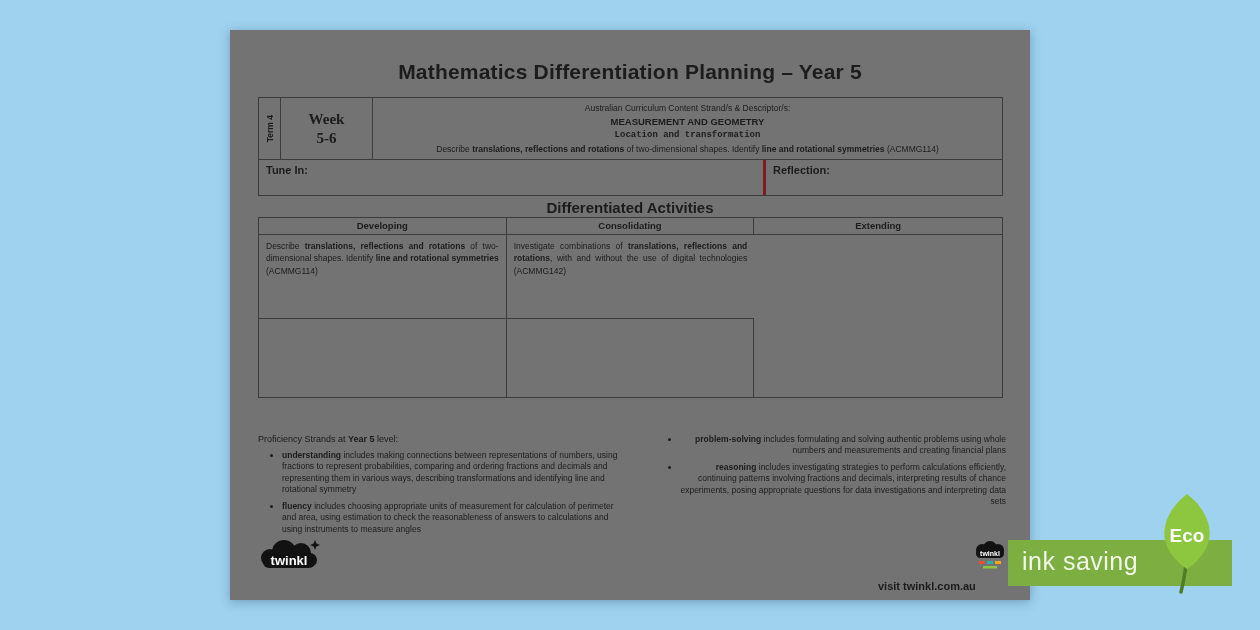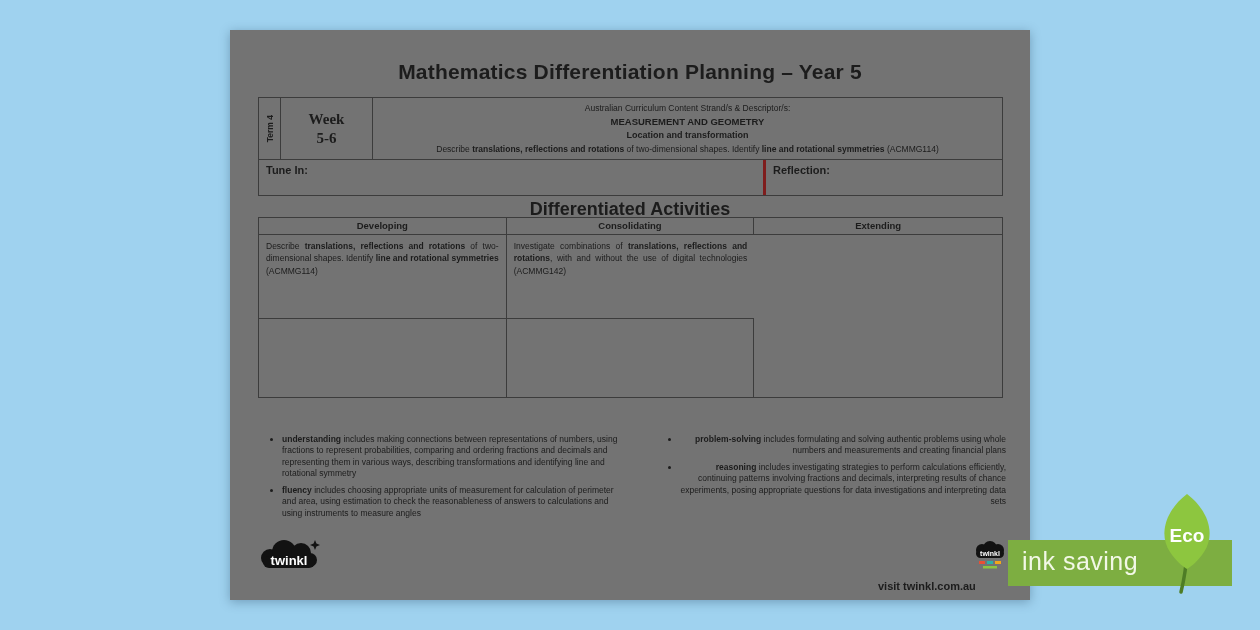--- a/index.html
+++ b/index.html
@@ -21,26 +21,26 @@
     text-align:center; font-size:21px; font-weight:bold; letter-spacing:.2px;
   }
   
   .htable { position:absolute; left:28px; top:67px; width:745px; border:1px solid #3c3c3c; }
   .hrow1 { display:grid; grid-template-columns:22px 92px 1fr; height:61px; }
   .term-cell { border-right:1px solid #3c3c3c; display:flex; align-items:center; justify-content:center; }
   .term-text { writing-mode:vertical-rl; transform:rotate(180deg); font-size:8.5px; font-weight:bold; white-space:nowrap; }
   .week-cell { border-right:1px solid #3c3c3c; display:flex; flex-direction:column; align-items:center; justify-content:center; font-weight:bold; font-size:15px; line-height:1.25;font-family:Liberation Serif, serif; }
   .curr-cell { padding:4px 10px 2px; text-align:center; font-size:8.5px; line-height:1.5; }
   .curr-strand { font-weight:bold; font-size:9.5px; }
-  .curr-sub { font-weight:bold; font-size:9px; }
+  .curr-sub { font-weight:bold; font-size:9px;font-family:Liberation Mono, monospace; }
   .hrow2 { display:grid; grid-template-columns:507px 1fr; height:36px; border-top:1px solid #3c3c3c; }
   .tune-cell { border-right:3px solid #7f1d1d; padding:4px 7px; font-weight:bold; font-size:11px; }
   .refl-cell { padding:4px 7px; font-weight:bold; font-size:11px; }
   
-  .diff-heading { position:absolute; top:169px; left:0; width:100%; text-align:center; font-weight:bold; font-size:18px; }
+  .diff-heading { position:absolute; top:169px; left:0; width:100%; text-align:center; font-weight:bold; font-size:15px; }
   .atable { position:absolute; left:28px; top:187px; width:745px; border:1px solid #3c3c3c; }
   .arow { display:grid; grid-template-columns:1fr 1fr 1fr; }
   .acell { border-right:1px solid #3c3c3c; }
   .acell:last-child { border-right:none; }
   .ahead .acell { border-bottom:1px solid #3c3c3c; text-align:center; font-weight:bold; font-size:9.5px; padding:2px 0 3px; }
   .abody .acell { border-bottom:1px solid #3c3c3c; height:84px; padding:5px 7px; font-size:8.5px; line-height:1.45; text-align:justify; }
   .aempty .acell { height:78px; }
   b { font-weight:bold; }
   
   .prof { position:absolute; left:28px; top:404px; width:748px; font-size:8.5px; }
@@ -108,20 +108,21 @@
     <div class="arow aempty">
       <div class="acell"></div>
       <div class="acell"></div>
       <div class="acell"></div>
     </div>
   </div>
 
   <div class="prof">
     <div class="prof-flex">
       <div class="prof-left">
+        <div class="prof-head"><span>Proficiency Strands at </span><b>Year 5</b><span> level:</span></div>
         <ul>
           <li><b>understanding</b><span> includes making connections between representations of numbers, using fractions to represent probabilities, comparing and ordering fractions and decimals and representing them in various ways, describing transformations and identifying line and rotational symmetry</span></li>
           <li><b>fluency</b><span> includes choosing appropriate units of measurement for calculation of perimeter and area, using estimation to check the reasonableness of answers to calculations and using instruments to measure angles</span></li>
         </ul>
       </div>
       <div class="prof-right">
         <ul>
           <li><b>problem-solving</b><span> includes formulating and solving authentic problems using whole numbers and measurements and creating financial plans</span></li>
           <li><b>reasoning</b><span> includes investigating strategies to perform calculations efficiently, continuing patterns involving fractions and decimals, interpreting results of chance experiments, posing appropriate questions for data investigations and interpreting data sets</span></li>
         </ul>

